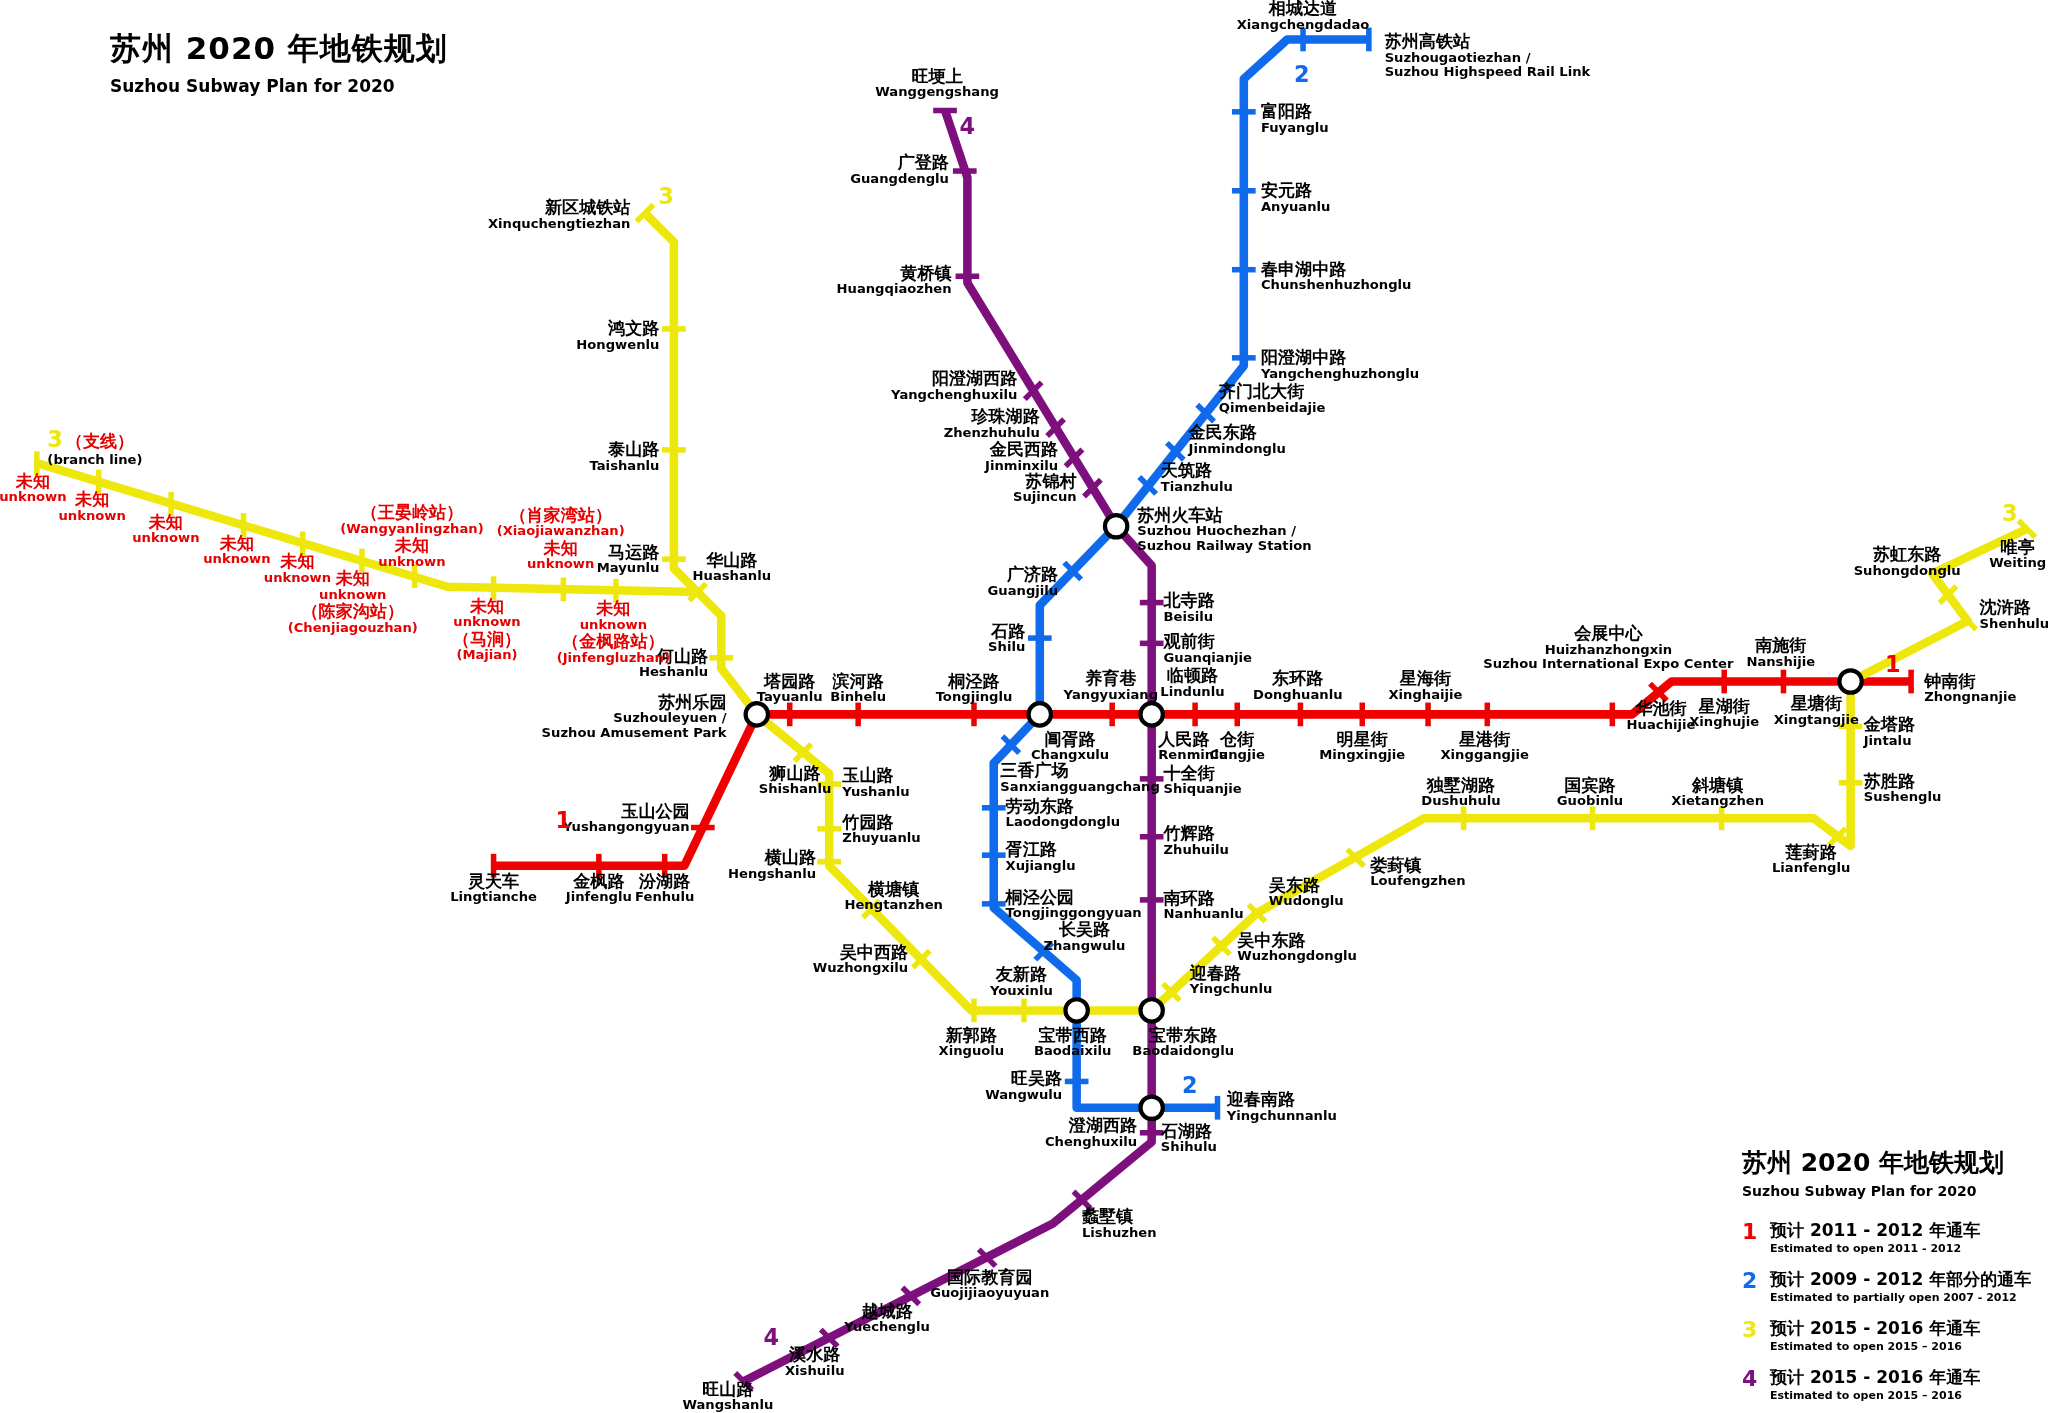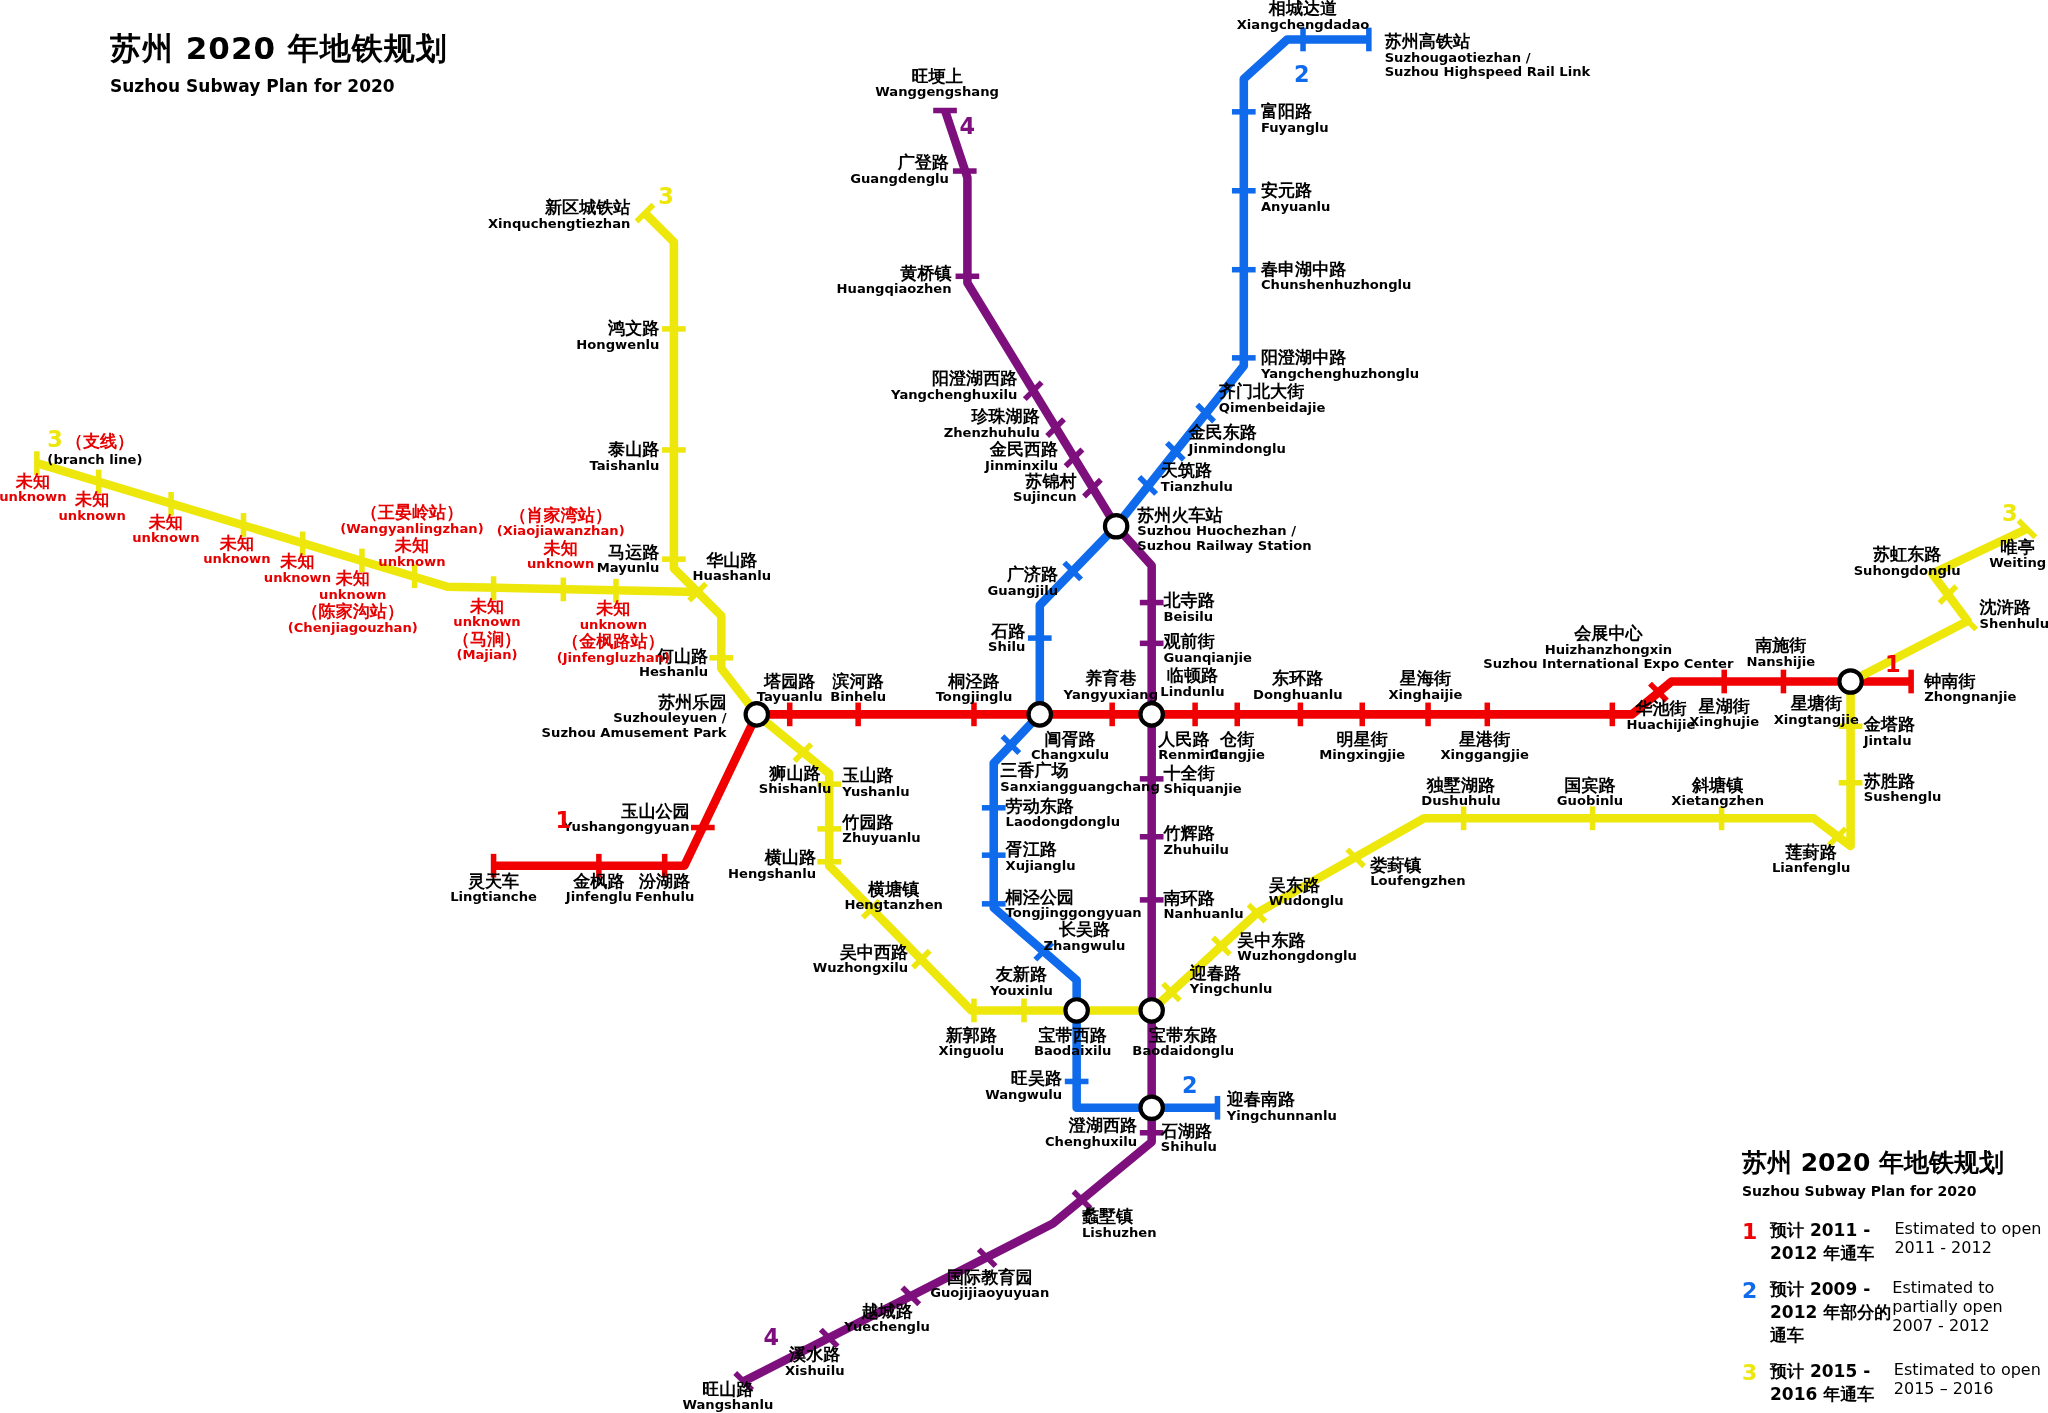--- a/index.html
+++ b/index.html
@@ -8,23 +8,23 @@
   #metro-svg{position:absolute;left:0;top:0;}
   #metro-svg text{font-family:"DejaVu Sans","Liberation Sans",sans-serif;}
   .title-block{position:absolute;left:110px;top:28px;}
   .title-zh{font-size:31px;font-weight:bold;letter-spacing:1px;}
   .title-en{font-size:17px;font-weight:bold;margin-top:6px;}
   .legend{position:absolute;left:1742px;top:1146px;width:300px;}
   .legend-title-zh{font-size:25px;font-weight:bold;}
   .legend-title-en{font-size:14px;font-weight:bold;margin-top:4px;margin-bottom:20px;}
   .legend-row{display:flex;gap:10px;margin-bottom:13px;align-items:flex-start;}
   .legend-num{font-size:22px;font-weight:bold;width:18px;flex:none;line-height:1;padding-top:2px;}
-  .legend-texts{display:flex;flex-direction:row;}
+  .legend-texts{display:flex;flex-direction:column;}
   .legend-zh{font-size:17px;font-weight:bold;}
-  .legend-en{font-size:16px;font-weight:normal;}
+  .legend-en{font-size:11px;font-weight:bold;}
 </style>
 </head>
 <body>
 
 <div class="stage">
 
   <svg id="metro-svg" width="2048" height="1413" viewBox="0 0 1556 1074" preserveAspectRatio="none">
       <g>
         <polyline points="375,658 520,658 575,543 1240,543 1270,518 1452,518" fill="none" stroke="#f00000" stroke-width="6.5" stroke-linejoin="round"></polyline>
       </g>

